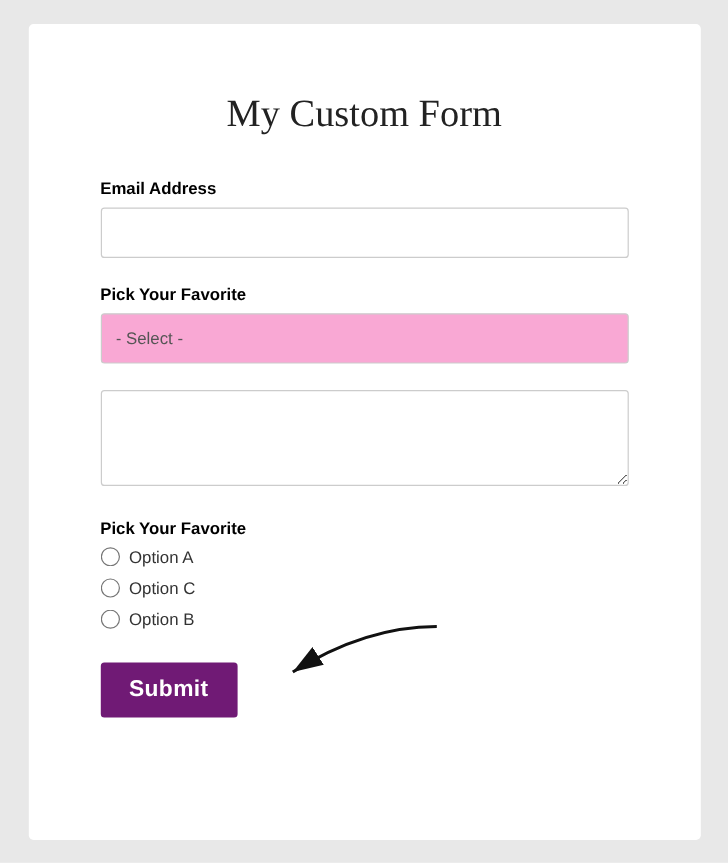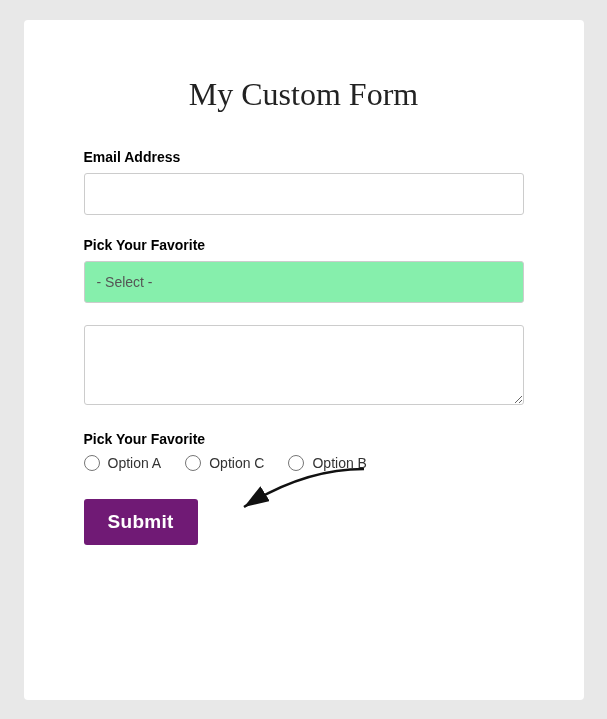--- a/index.html
+++ b/index.html
@@ -61,21 +61,21 @@
     }
 
     .form-select {
       width: 100%;
       height: 42px;
       border: 1px solid #ccc;
       border-radius: 3px;
       padding: 8px 12px;
       font-size: 14px;
       color: #555;
-      background: #86efac;
+      background: #f9a8d4;
       outline: none;
       font-family: Arial, sans-serif;
       appearance: none;
       -webkit-appearance: none;
       cursor: pointer;
     }
 
     .select-wrapper {
       position: relative;
     }
@@ -88,21 +88,22 @@
       padding: 8px 12px;
       font-size: 14px;
       color: #333;
       resize: both;
       outline: none;
       font-family: Arial, sans-serif;
     }
 
     .radio-group {
       display: flex;
-      gap: 24px;
+      flex-direction: column;
+      gap: 10px;
       margin-top: 4px;
     }
 
     .radio-item {
       display: flex;
       align-items: center;
       gap: 8px;
       font-size: 14px;
       color: #333;
       font-family: Arial, sans-serif;

